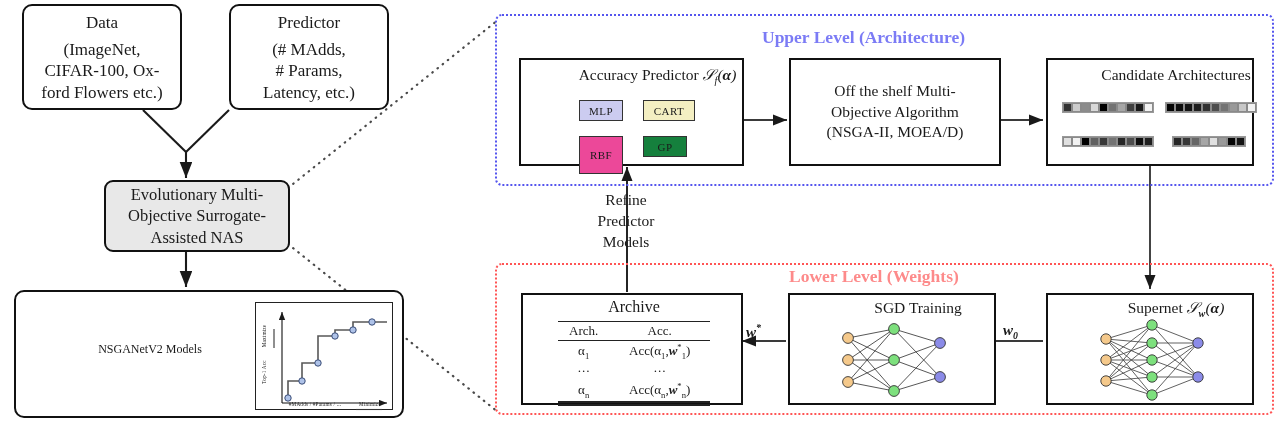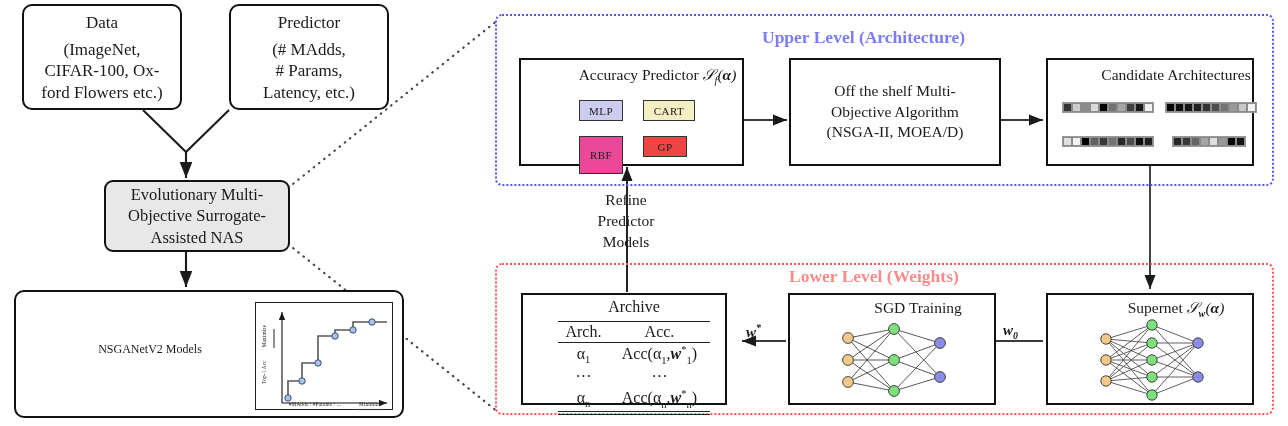--- a/index.html
+++ b/index.html
@@ -36,21 +36,21 @@
   
   .chip{border:1.6px solid #333;font-size:11px;letter-spacing:.4px;
         display:flex;align-items:center;justify-content:center;
         font-family:"Liberation Serif","DejaVu Serif",serif;}
 
   
   .plain{font-size:15.5px;line-height:1.35;text-align:center;}
   .lbl{font-size:15px;font-style:italic;font-weight:bold;}
 
   
-  table.arch{border-collapse:collapse;width:152px;margin:0 auto;font-size:16px;}
+  table.arch{border-collapse:collapse;width:152px;margin:0 auto;font-size:13px;}
   table.arch td{padding:1px 2px;text-align:center;}
   table.arch .rule td{padding:0;}
   .hrule{height:1.4px;background:#222;}
   .hrule2{height:1.1px;background:#222;}
   .dbl{height:1.4px;background:#222;box-shadow:0 3px 0 0 #222;}
   sub{font-size:.66em;}
   sup{font-size:.66em;}
   .bfw{font-weight:bold;font-style:italic;}
 
   svg{display:block;overflow:visible;}
@@ -161,21 +161,21 @@
     </div>
     <div class="abs chip" style="left:58px;top:40px;width:44px;height:21px;background:#ccccf0;">
       <span>MLP</span>
     </div>
     <div class="abs chip" style="left:122px;top:40px;width:52px;height:21px;background:#f4efc2;">
       <span>CART</span>
     </div>
     <div class="abs chip" style="left:58px;top:76px;width:44px;height:38px;background:#ec4899;">
       <span>RBF</span>
     </div>
-    <div class="abs chip" style="left:122px;top:76px;width:44px;height:21px;background:#ef4444;">
+    <div class="abs chip" style="left:122px;top:76px;width:44px;height:21px;background:#15803d;">
       <span>GP</span>
     </div>
   </div>
 
   <div class="abs sqbox" style="left:789px;top:58px;width:212px;height:108px;display:flex;align-items:center;justify-content:center;">
     <div class="plain">
       <div>Off the shelf Multi-</div>
       <div>Objective Algorithm</div>
       <div>(NSGA-II, MOEA/D)</div>
     </div>
@@ -229,21 +229,21 @@
           <div style="width: 9px; height: 9px; background: rgb(153, 153, 153); box-sizing: border-box; border: 0.5px solid rgb(138, 138, 138);"></div>
           <div style="width: 9px; height: 9px; background: rgb(5, 5, 5); box-sizing: border-box; border: 0.5px solid rgb(138, 138, 138);"></div>
           <div style="width: 9px; height: 9px; background: rgb(20, 20, 20); box-sizing: border-box; border: 0.5px solid rgb(138, 138, 138);"></div>
         </div>
       </div>
   </div>
 
   <div class="abs group lower" style="left:495px;top:263px;width:779px;height:152px;"></div>
   <div class="glabel lower" style="left:789px;top:266px;">Lower Level (Weights)</div>
 
-  <div class="abs sqbox" style="left:521px;top:293px;width:206px;height:112px;">
+  <div class="abs sqbox" style="left:521px;top:293px;width:222px;height:112px;">
     <div class="abs" style="left:0;top:3px;width:222px;text-align:center;font-size:16px;">Archive</div>
     <div class="abs" style="left:35px;top:26px;width:152px;">
       <table class="arch">
         <tbody>
             <tr class="rule">
               <td colspan="2">
                 <div class="hrule"></div>
               </td>
             </tr>
         <tr>

